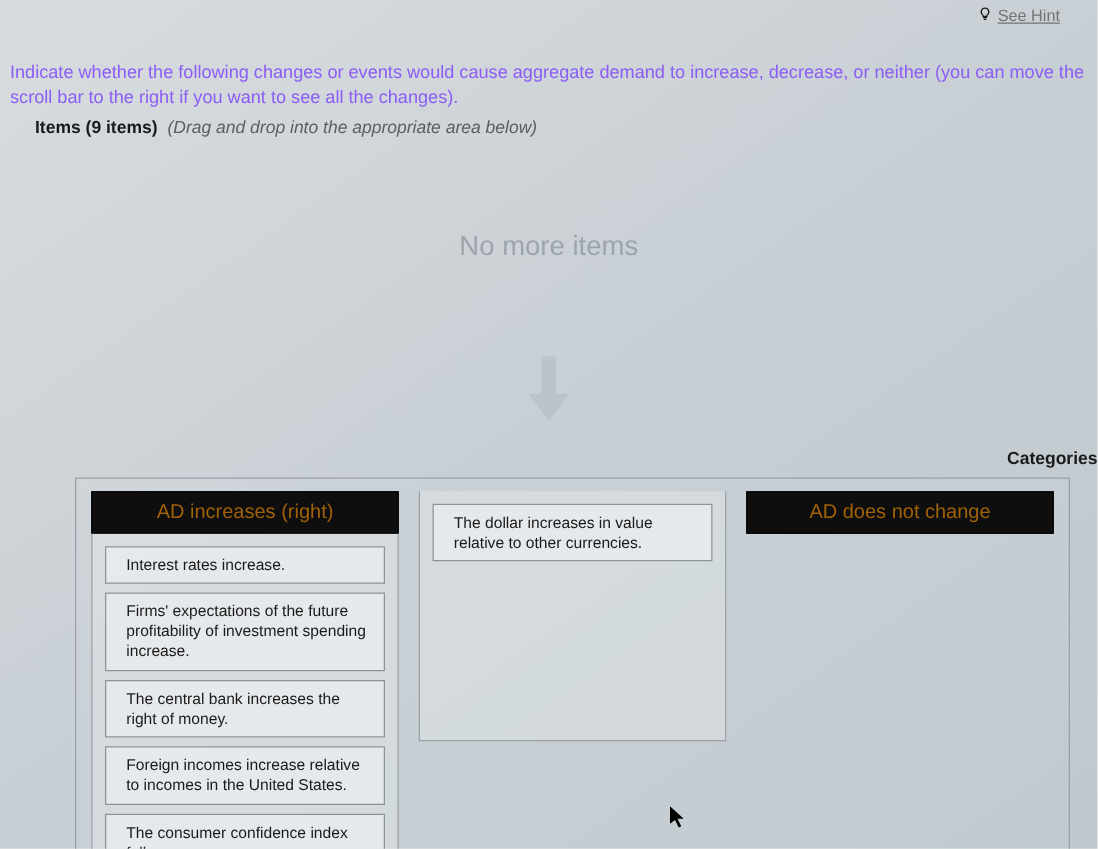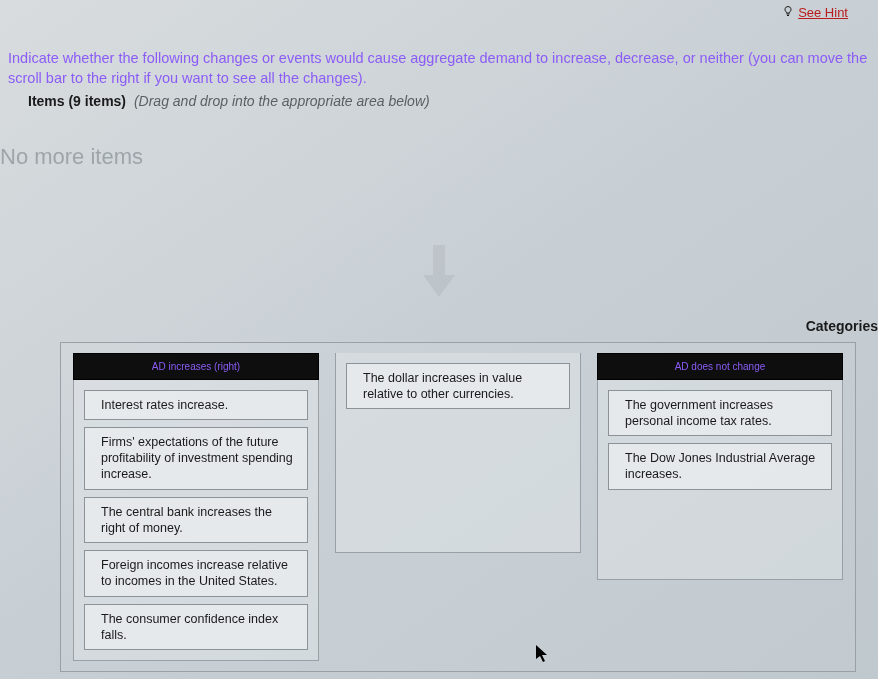--- a/index.html
+++ b/index.html
@@ -10,21 +10,21 @@
       font-family: Arial, Helvetica, sans-serif;
       color: #1a1a1a;
       overflow: hidden;
       position: relative;
     }
     .hint-link {
       position: absolute;
       top: 4px;
       right: 30px;
       font-size: 13px;
-      color: #b91c1c;
+      color: #737373;
       text-decoration: underline;
       display: flex;
       align-items: center;
       gap: 4px;
       cursor: pointer;
     }
     .hint-link svg { width: 12px; height: 14px; }
     .question-text {
       padding: 48px 8px 0 8px;
       font-size: 14.5px;
@@ -32,23 +32,24 @@
       color: #8b5cf6;
       font-weight: 500;
     }
     .items-label {
       padding: 4px 0 0 28px;
       font-size: 14px;
     }
     .items-strong { font-weight: 700; }
     .items-hint { font-style: italic; color: #5a5f63; margin-left: 4px; }
     .no-more {
+      text-align: center;
       font-size: 22px;
       color: #9ea5aa;
-      margin-top: 35px;
+      margin-top: 75px;
       font-weight: 400;
     }
     .arrow-down {
       display: flex;
       justify-content: center;
       margin-top: 75px;
       opacity: 0.35;
     }
     .arrow-down svg { width: 40px; height: 55px; fill: #a8aeb3; }
     .categories-label {
@@ -67,22 +68,22 @@
       gap: 16px;
       align-items: flex-start;
     }
     .category {
       flex: 1;
       display: flex;
       flex-direction: column;
     }
     .cat-header {
       background: #0e0e0e;
-      color: #8b5cf6;
-      font-size: 10px;
+      color: #a16207;
+      font-size: 16px;
       text-align: center;
       padding: 7px 4px;
       border: 1px solid #000;
     }
     .cat-body {
       border: 1px solid #9aa0a6;
       border-top: none;
       background: rgba(235,238,240,0.35);
       padding: 10px;
       display: flex;
@@ -178,29 +179,19 @@
     <div class="cat-body">
       <div class="item-card">
           <div class="item-grip"></div>
           <div class="item-text">The dollar increases in value relative to other currencies.</div>
         </div>
     </div>
   </div>
 
   <div class="category">
     <div class="cat-header">AD does not change</div>
-    <div class="cat-body">
-      <div class="item-card">
-          <div class="item-grip"></div>
-          <div class="item-text">The government increases personal income tax rates.</div>
-        </div>
-      <div class="item-card">
-          <div class="item-grip"></div>
-          <div class="item-text">The Dow Jones Industrial Average increases.</div>
-        </div>
-    </div>
   </div>
 
 </div>
 
 <svg class="cursor" viewBox="0 0 14 18">
   <polygon points="0,0 0,14 4,11 7,17 9,16 6,10 11,10" fill="#000"></polygon>
 </svg>
 
 </body></html>

